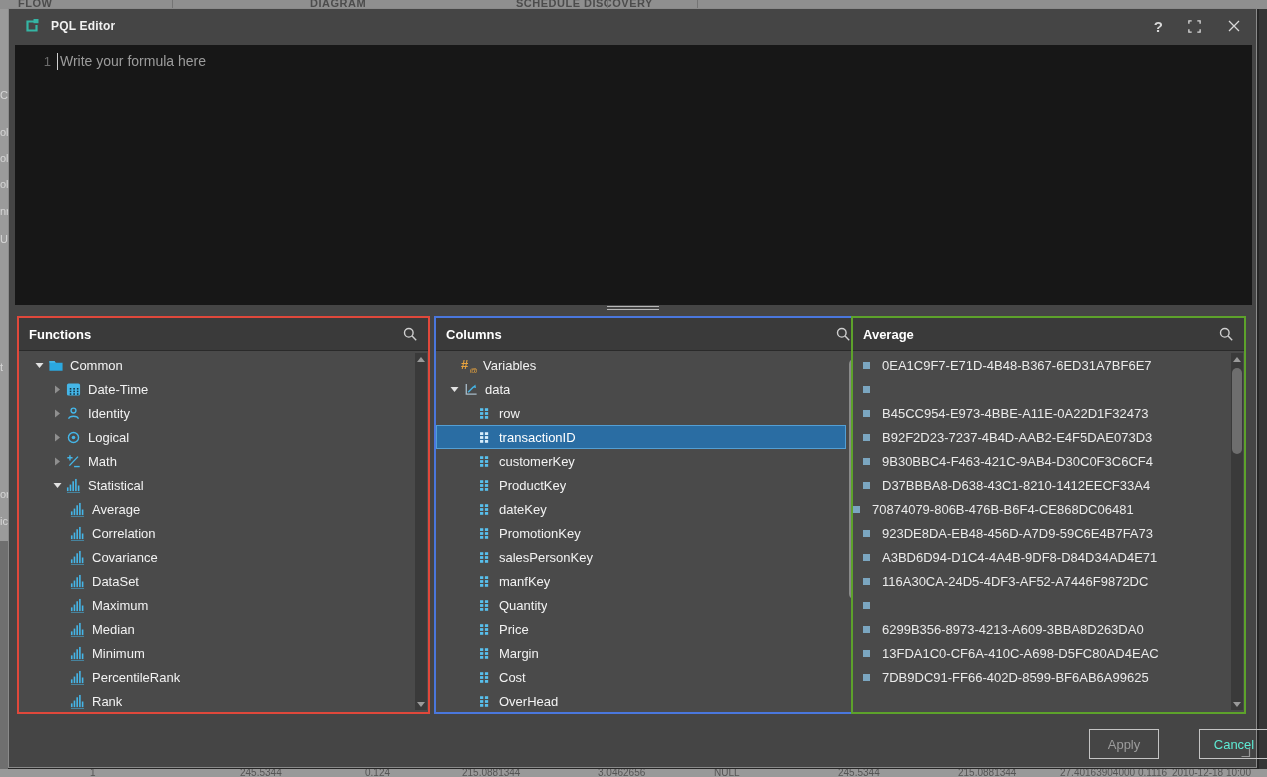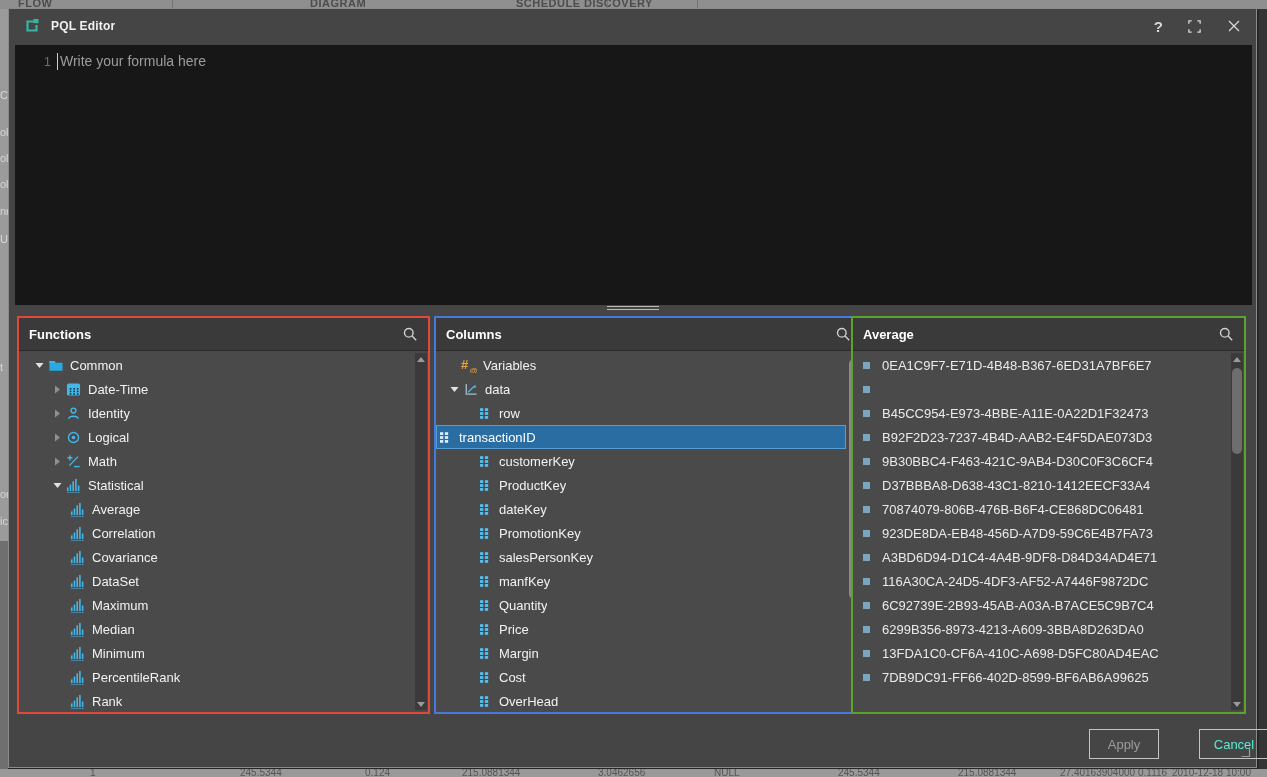--- a/index.html
+++ b/index.html
@@ -455,21 +455,21 @@
                 <rect x="2.5" y="1.5" width="4" height="3.4"></rect>
                 <rect x="8.5" y="1.5" width="4" height="3.4"></rect>
                 <rect x="2.5" y="6.3" width="4" height="3.4"></rect>
                 <rect x="8.5" y="6.3" width="4" height="3.4"></rect>
                 <rect x="2.5" y="11.1" width="4" height="3.4"></rect>
                 <rect x="8.5" y="11.1" width="4" height="3.4"></rect>
               </svg>
             </span>
             <span class="lbl">row</span>
           </div>
-          <div class="row selected" style=" text-align: right;">
+          <div class="row selected" style="padding-left: 40px; text-align: right;">
             <span class="tree-icon grid">
               <svg viewBox="0 0 16 16" width="13" height="15" fill="currentColor">
                 <rect x="2.5" y="1.5" width="4" height="3.4"></rect>
                 <rect x="8.5" y="1.5" width="4" height="3.4"></rect>
                 <rect x="2.5" y="6.3" width="4" height="3.4"></rect>
                 <rect x="8.5" y="6.3" width="4" height="3.4"></rect>
                 <rect x="2.5" y="11.1" width="4" height="3.4"></rect>
                 <rect x="8.5" y="11.1" width="4" height="3.4"></rect>
               </svg>
             </span>
@@ -677,21 +677,21 @@
             <span class="lbl guid">9B30BBC4-F463-421C-9AB4-D30C0F3C6CF4</span>
           </div>
           <div class="row" style="padding-left: 10px;">
             <span class="bullet">
               <svg width="8" height="9">
                 <rect y="1" width="7" height="7" fill="#7ba6c0"></rect>
               </svg>
             </span>
             <span class="lbl guid">D37BBBA8-D638-43C1-8210-1412EECF33A4</span>
           </div>
-          <div class="row" style="padding-left: 10px;">
+          <div class="row" style="">
             <span class="bullet">
               <svg width="8" height="9">
                 <rect y="1" width="7" height="7" fill="#7ba6c0"></rect>
               </svg>
             </span>
             <span class="lbl guid">70874079-806B-476B-B6F4-CE868DC06481</span>
           </div>
           <div class="row" style="padding-left: 10px;">
             <span class="bullet">
               <svg width="8" height="9">
@@ -715,21 +715,20 @@
               </svg>
             </span>
             <span class="lbl guid">116A30CA-24D5-4DF3-AF52-A7446F9872DC</span>
           </div>
           <div class="row" style="padding-left: 10px;">
             <span class="bullet">
               <svg width="8" height="9">
                 <rect y="1" width="7" height="7" fill="#7ba6c0"></rect>
               </svg>
             </span>
-            <span class="lbl guid">6C92739E-2B93-45AB-A03A-B7ACE5C9B7C4</span>
           </div>
           <div class="row" style="padding-left: 10px;">
             <span class="bullet">
               <svg width="8" height="9">
                 <rect y="1" width="7" height="7" fill="#7ba6c0"></rect>
               </svg>
             </span>
             <span class="lbl guid">6299B356-8973-4213-A609-3BBA8D263DA0</span>
           </div>
           <div class="row" style="padding-left: 10px;">

